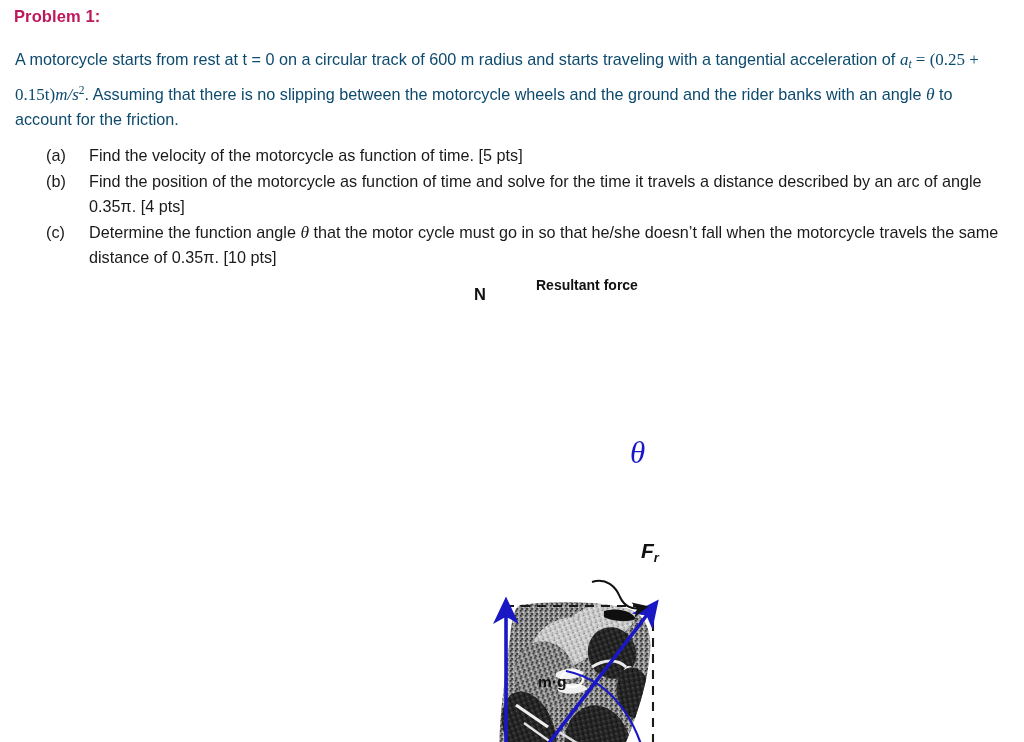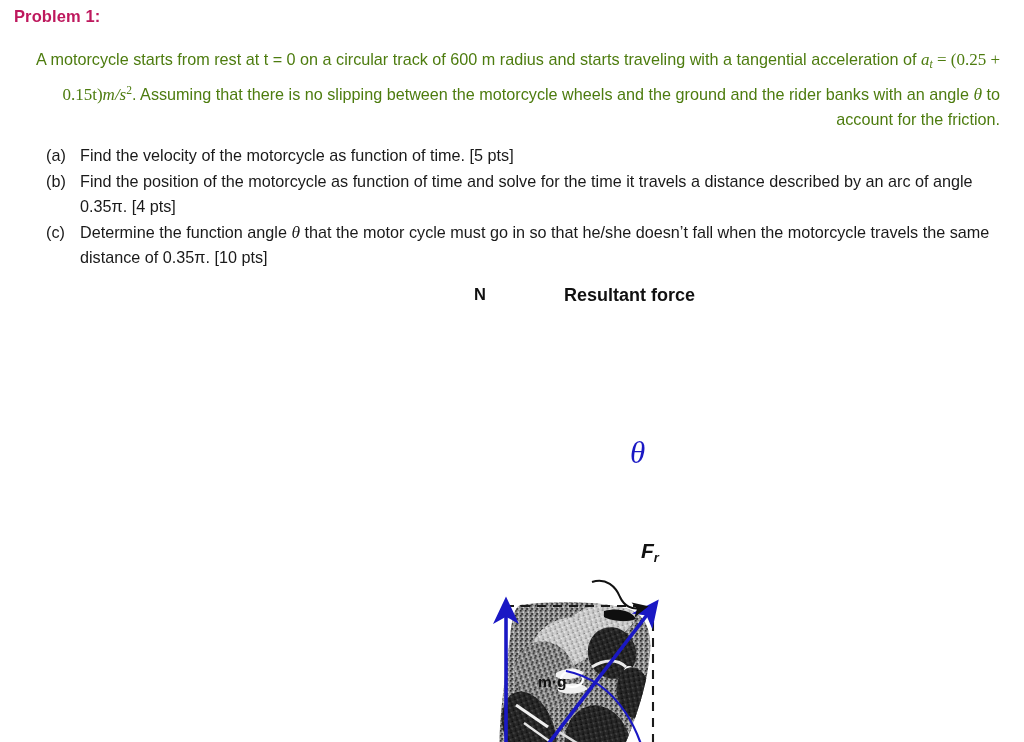--- a/index.html
+++ b/index.html
@@ -34,22 +34,22 @@
     color: #be185d;
   }
 
   .intro {
     position: absolute;
     left: 15px;
     top: 47px;
     width: 985px;
     font-size: 16.2px;
     line-height: 25.5px;
-    color: #4d7c0f;
-    text-align: right;
+    color: #0c4a6e;
+    text-align: left;
   }
 
   .mathser {
     font-family: "Liberation Serif", serif;
     font-style: italic;
     font-size: 17px;
   }
   .mathser .up { font-style: normal; }
   .sub {
     font-size: 0.68em;
@@ -80,21 +80,21 @@
     padding-left: 34px;
     margin-bottom: 0px;
   }
   .part-marker {
     position: absolute;
     left: 0;
     top: 0;
     width: 28px;
     text-align: left;
   }
-  .part-text { display: block; }
+  .part-text { display: block; margin-left: 9px; }
 
   
   .figure {
     position: absolute;
     left: 0;
     top: 275px;
     width: 1024px;
     height: 467px;
   }
   .fig-svg {
@@ -104,21 +104,21 @@
   }
 
   .lbl {
     position: absolute;
     font-family: "Liberation Sans", sans-serif;
     font-weight: bold;
     color: #111111;
     white-space: nowrap;
   }
   .lbl-n     { left: 474px; top: 10px;  font-size: 16.5px; }
-  .lbl-res   { left: 536px; top: 10px;  font-size: 18px; margin-left: 28px; }
+  .lbl-res   { left: 536px; top: 2px;  font-size: 14px; }
   .lbl-fr    { left: 641px; top: 264px; font-size: 21px; font-style: italic; }
   .lbl-fr .sub-r { font-size: 0.62em; vertical-align: -0.32em; }
   .lbl-mg    { left: 538px; top: 398px; font-size: 15.5px; }
   .lbl-theta {
     left: 630px; top: 160px;
     font-family: "Liberation Serif", serif;
     font-style: italic;
     font-weight: normal;
     font-size: 31px;
     color: #1a18c4;

